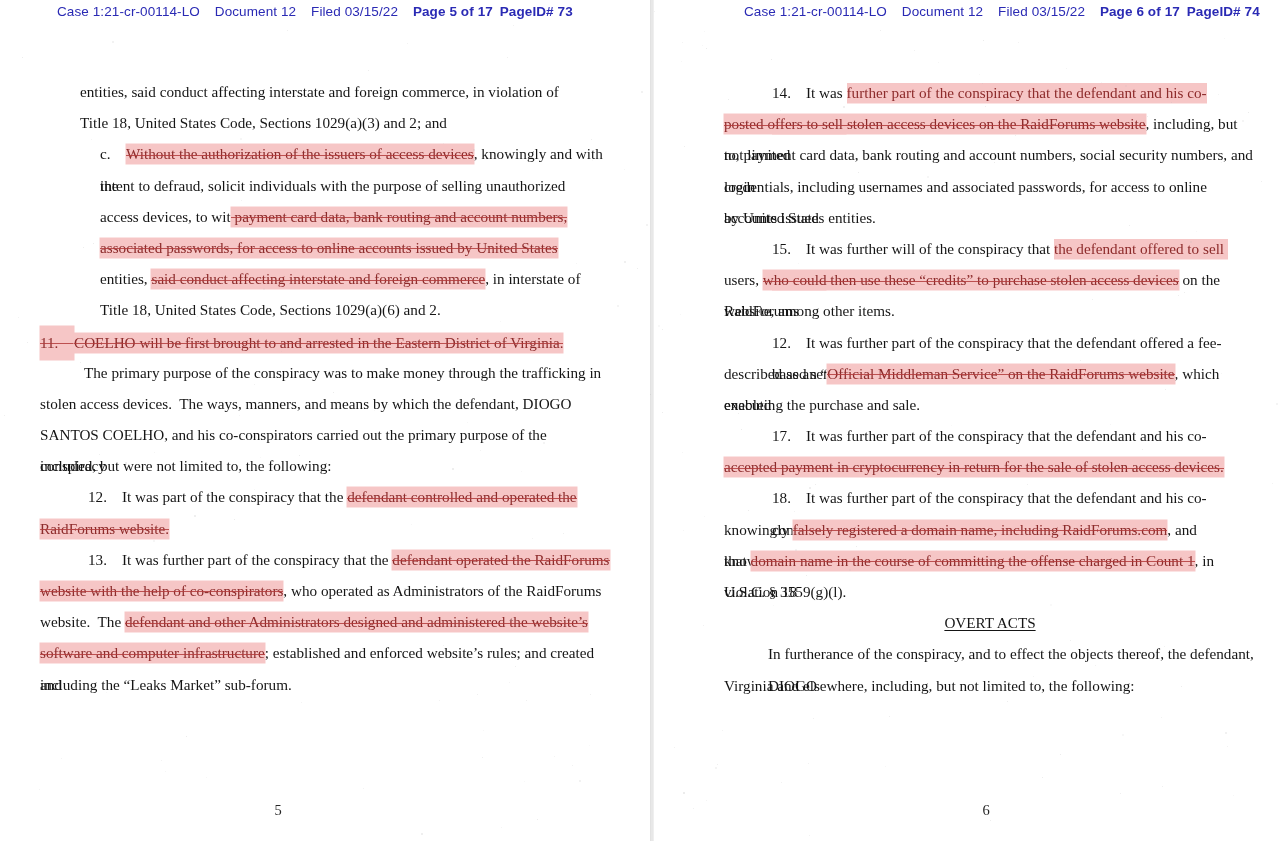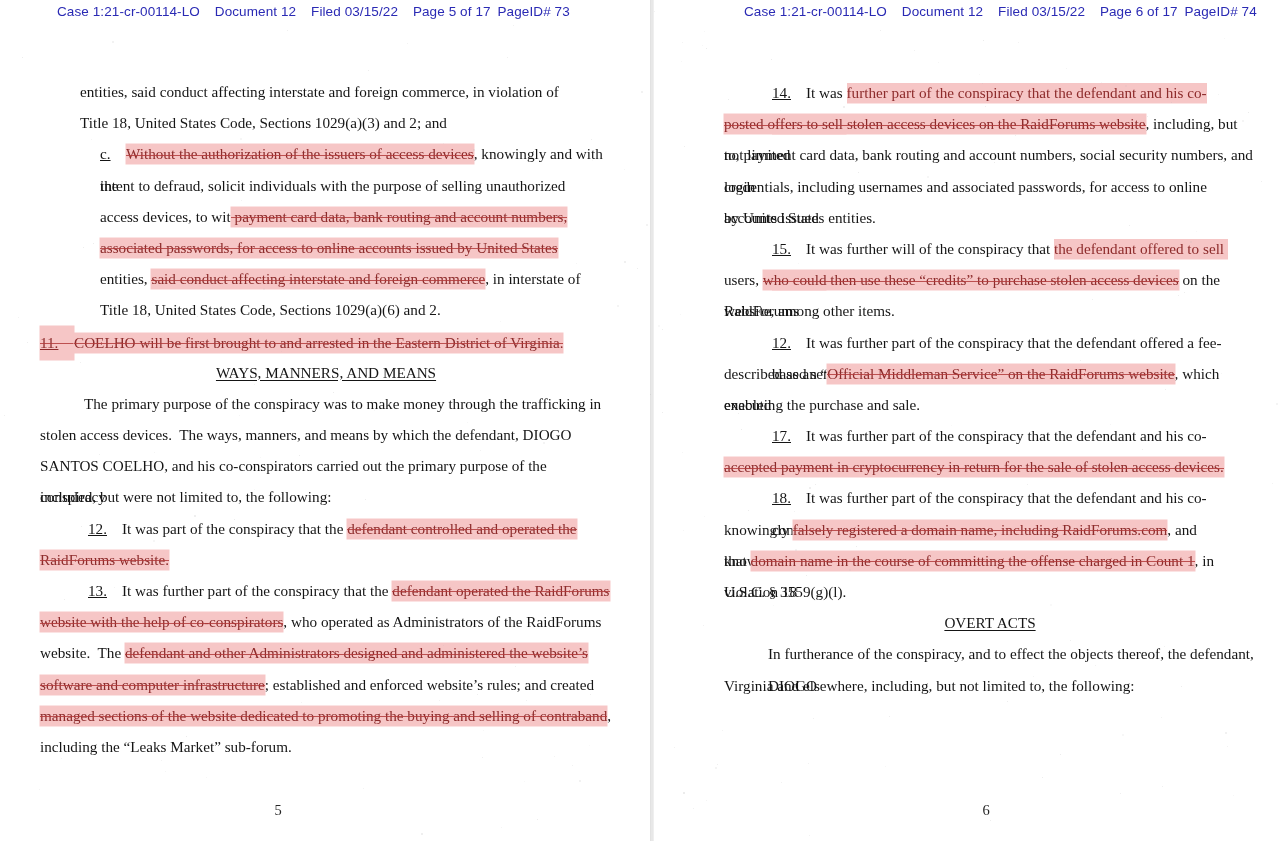--- a/index.html
+++ b/index.html
@@ -67,21 +67,21 @@
   .ecf-header {
     position: absolute;
     top: 4px;
     font-family: "Liberation Sans", "DejaVu Sans", sans-serif;
     font-size: 13.5px;
     letter-spacing: 0.1px;
     color: #2a2ab4;
     white-space: nowrap;
   }
   .ecf-header .seg { margin-right: 11px; }
-  .ecf-header .seg:last-child { margin-right: 0; }
+  .ecf-header .seg:last-child { margin-right: 0; font-weight: bold; }
   .ecf-header .pgseg span { margin-right: 3px; }
 
   .page.left .ecf-header  { left: 57px; }
   .page.right .ecf-header { left: 92px; }
 
   .body-col {
     position: absolute;
     font-size: 15.2px;
     line-height: 31.2px;
     color: #151515;
@@ -114,21 +114,20 @@
 
   .center {
     text-align: center;
     padding-left: 0;
   }
   .center .u { text-decoration: underline; text-underline-offset: 2px; }
 
   .marker {
     display: inline-block;
     min-width: 34px;
-    text-decoration: underline;
   }
   .marker.letter { min-width: 26px; }
 
   
   .hl {
     background: #f6c6c6;
     color: #8d2b2b;
     box-shadow: 0 0 0 0.5px #f6c6c6;
     position: relative;
     padding: 1px 0 2px 0;
@@ -175,32 +174,30 @@
     <div class="body-col" id="left-body">
         <div class="line ind-flush" id="l01"><span>entities, said conduct affecting interstate and foreign commerce, in violation of</span></div>
         <div class="line ind-flush" id="l02"><span>Title 18, United States Code, Sections 1029(a)(3) and 2; and</span></div>
         <div class="line ind-sub" id="l03"><span class="marker letter">c.</span><span class="hl">Without the authorization of the issuers of access devices</span><span>, knowingly and with the</span></div>
         <div class="line ind-sub" id="l04"><span>intent to defraud, solicit individuals with the purpose of selling unauthorized</span></div>
         <div class="line ind-sub" id="l05"><span>access devices, to wit</span><span class="hl"> payment card data, bank routing and account numbers,</span></div>
         <div class="line ind-sub" id="l07"><span class="hl">associated passwords, for access to online accounts issued by United States</span></div>
         <div class="line ind-sub" id="l08"><span>entities, </span><span class="hl">said conduct affecting interstate and foreign commerce</span><span>, in interstate of</span></div>
         <div class="line ind-sub" id="l09"><span>Title 18, United States Code, Sections 1029(a)(6) and 2.</span></div>
         <div class="line ind-none" id="l10"><span class="marker hl">11.</span><span class="hl">COELHO will be first brought to and arrested in the Eastern District of Virginia.</span></div>
-        <div class="line center" id="l11"><span class="u">WAYS, MANNERS, AND MEANS</span></div>
         <div class="line ind-para" id="l12"><span>The primary purpose of the conspiracy was to make money through the trafficking in</span></div>
         <div class="line ind-none" id="l13"><span>stolen access devices.  The ways, manners, and means by which the defendant, DIOGO</span></div>
         <div class="line ind-none" id="l14"><span>SANTOS COELHO, and his co-conspirators carried out the primary purpose of the conspiracy</span></div>
         <div class="line ind-none" id="l15"><span>included, but were not limited to, the following:</span></div>
         <div class="line ind-num" id="l16"><span class="marker">12.</span><span>It was part of the conspiracy that the </span><span class="hl">defendant controlled and operated the</span></div>
         <div class="line ind-none" id="l17"><span class="hl">RaidForums website.</span></div>
         <div class="line ind-num" id="l18"><span class="marker">13.</span><span>It was further part of the conspiracy that the </span><span class="hl">defendant operated the RaidForums</span></div>
         <div class="line ind-none" id="l19"><span class="hl">website with the help of co-conspirators</span><span>, who operated as Administrators of the RaidForums</span></div>
         <div class="line ind-none" id="l20"><span>website.  The </span><span class="hl">defendant and other Administrators designed and administered the website’s</span></div>
         <div class="line ind-none" id="l21"><span class="hl">software and computer infrastructure</span><span>; established and enforced website’s rules; and created and</span></div>
-        <div class="line ind-none" id="l22"><span class="hl">managed sections of the website dedicated to promoting the buying and selling of contraband</span><span>,</span></div>
         <div class="line ind-none" id="l23"><span>including the “Leaks Market” sub-forum.</span></div>
       </div>
 
     <div class="pagenum">5</div>
   </div>
 
   <div class="page-divider"></div>
 
   <div class="page right">
 

